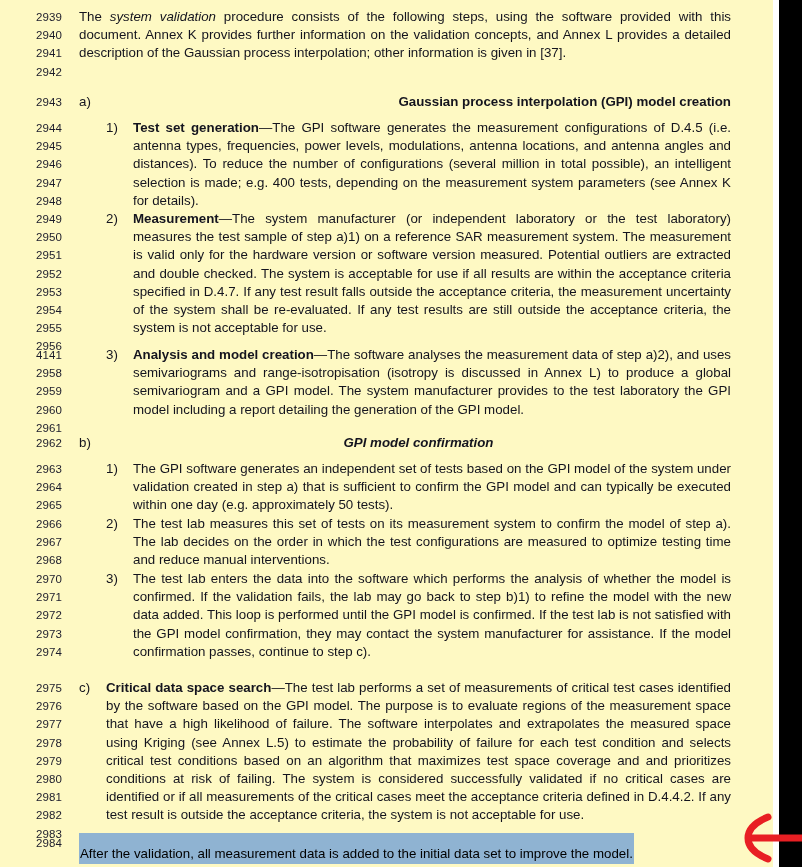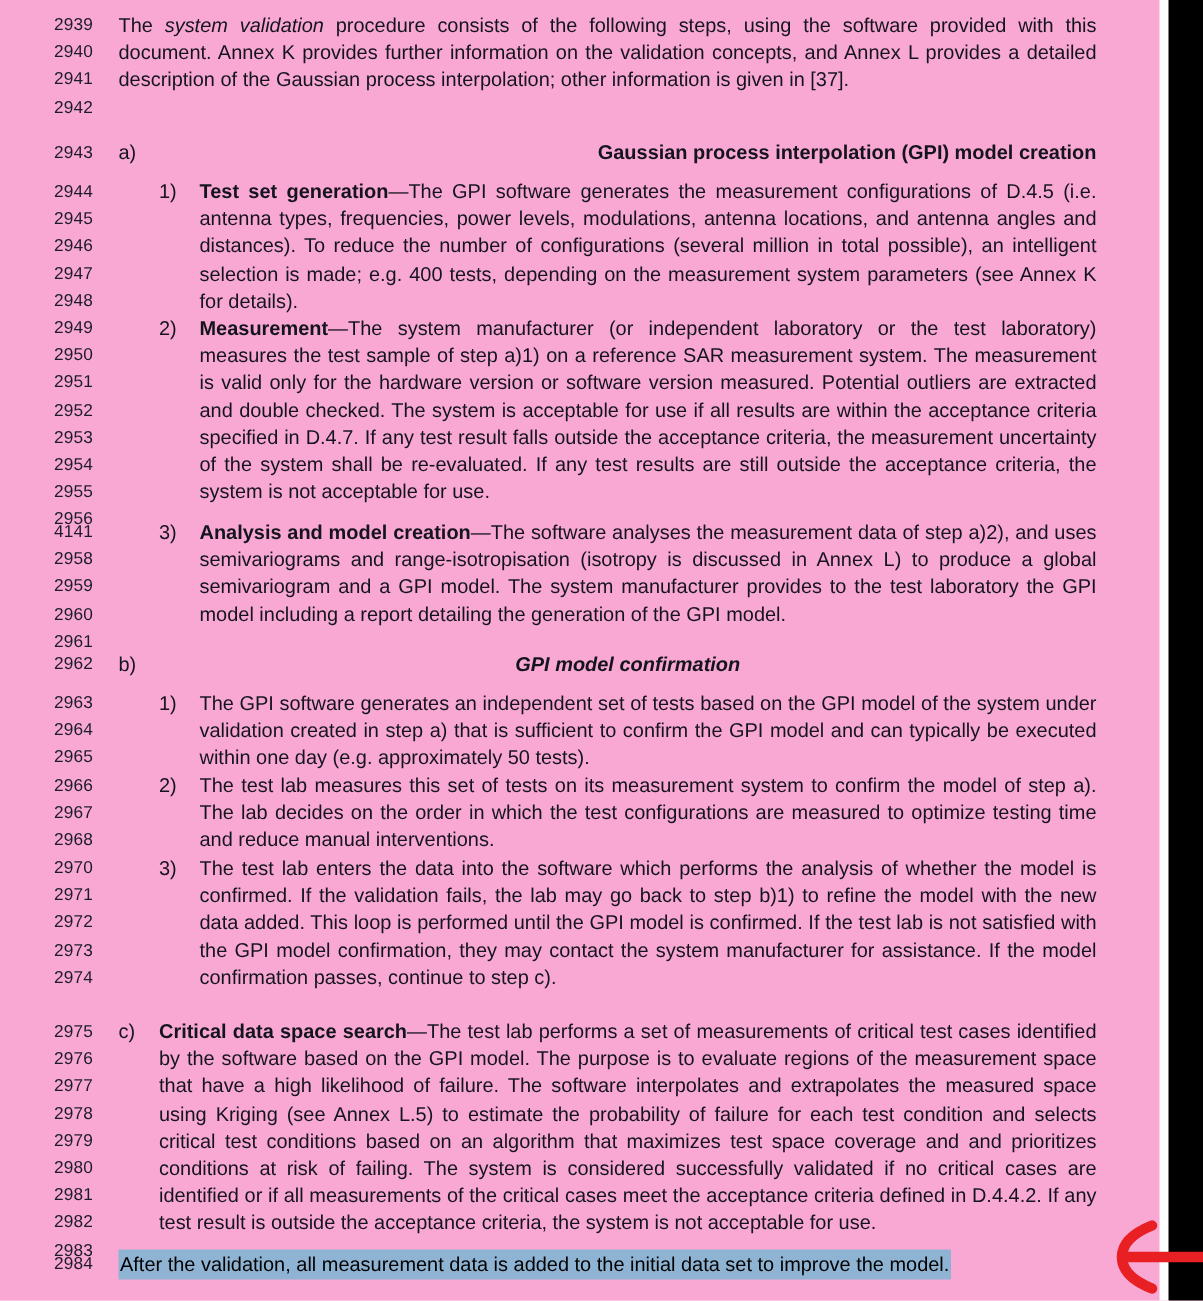--- a/index.html
+++ b/index.html
@@ -12,21 +12,21 @@
     height: 867px;
     overflow: hidden;
     font-family: "Liberation Sans", sans-serif;
     color: #1a1a1a;
   }
 
   #page {
     position: relative;
     width: 802px;
     height: 867px;
-    background: #f9a8d4;
+    background: #fef9c3;
   }
 
   
   .page-edge {
     position: absolute;
     top: 0;
     right: 0;
     width: 22px;
     height: 867px;
     background: #000000;
@@ -109,21 +109,21 @@
     height: 20px;
   }
   .hl-text {
     position: absolute;
     left: 79px;
     top: 0;
     font-size: 13.3px;
     line-height: 20px;
     background: #8fb3d2;
     color: #000000;
-    padding: 0 1px 0 1px;
+    padding: 11px 1px 0 1px;
     white-space: nowrap;
   }
 
   
   .arrow {
     position: absolute;
     pointer-events: none;
   }
 </style>
 </head>

